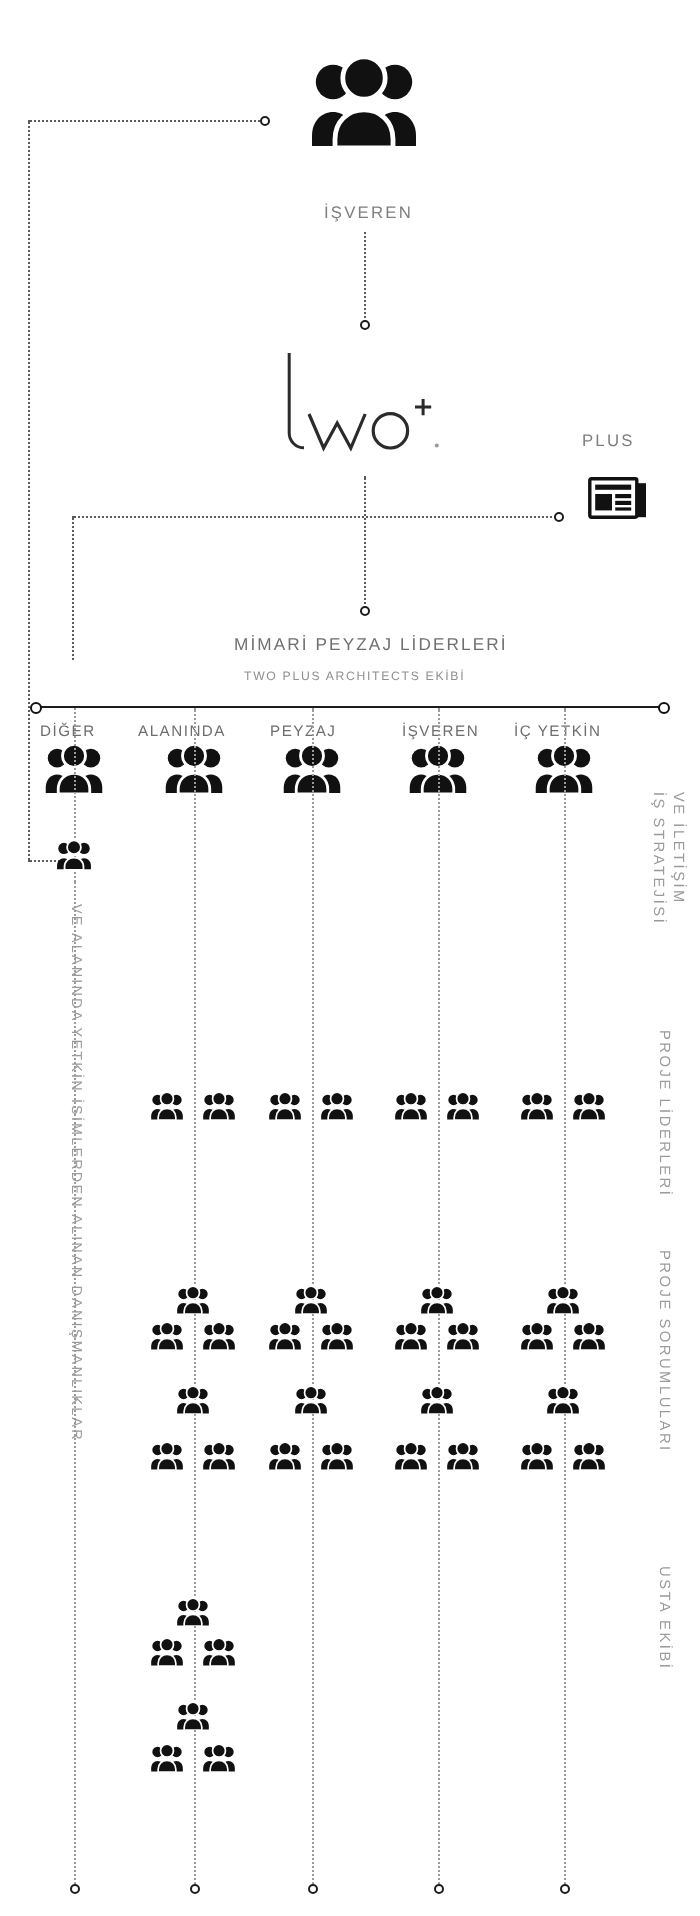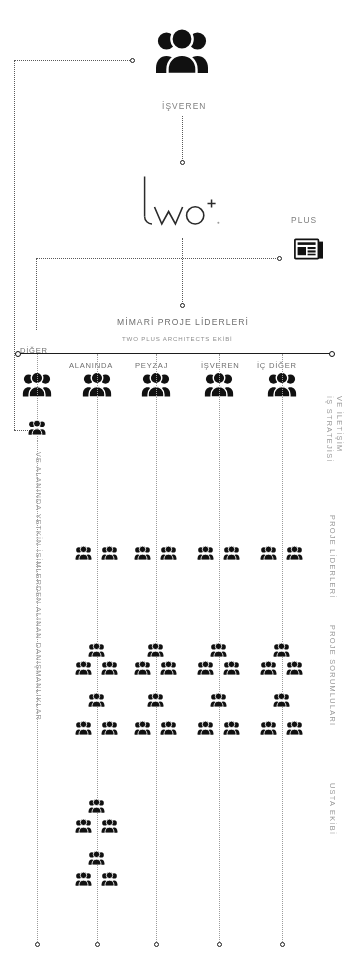--- a/index.html
+++ b/index.html
@@ -153,32 +153,32 @@
       <rect x="13.6" y="9.0" width="8" height="2.1" fill="#111"></rect>
       <rect x="13.6" y="12.4" width="8" height="2.1" fill="#111"></rect>
       <rect x="13.6" y="15.7" width="8" height="1.6" fill="#111"></rect>
     </svg>
   </div>
 
   <div class="abs hline" style="left:36px; top:258px; width:242px;"></div>
   <div class="abs dot" style="left:277px; top:255.5px;"></div>
   <div class="abs vline" style="left:36px; top:258px; height:72px;"></div>
 
-  <div class="abs lbl lbl-leaders" style="left:117px; top:317px;">MİMARİ PROJE LİDERLERİ</div>
+  <div class="abs lbl lbl-leaders" style="left:117px; top:317px;">MİMARİ PEYZAJ LİDERLERİ</div>
   <div class="abs lbl lbl-sub" style="left:122px; top:335px;">TWO PLUS ARCHITECTS EKİBİ</div>
 
   <div class="abs solidline" style="left:18px; top:353px; width:314px;"></div>
   <div class="abs dot-lg" style="left:15px; top:350.6px;"></div>
   <div class="abs dot-lg" style="left:329px; top:350.6px;"></div>
 
-  <div class="abs lbl lbl-col" style="left:20px; top:346px;">DİĞER</div>
+  <div class="abs lbl lbl-col" style="left:20px; top:361px;">DİĞER</div>
   <div class="abs lbl lbl-col" style="left:69px; top:361px;">ALANINDA</div>
   <div class="abs lbl lbl-col" style="left:135px; top:361px;">PEYZAJ</div>
   <div class="abs lbl lbl-col" style="left:201px; top:361px;">İŞVEREN</div>
-  <div class="abs lbl lbl-col" style="left:257px; top:361px;">İÇ DİĞER</div>
+  <div class="abs lbl lbl-col" style="left:257px; top:361px;">İÇ YETKİN</div>
 
   <div class="abs ico" style="left:22px; top:372px;">
     <svg width="30" height="25" viewBox="0 0 54 46">
         <circle cx="11.5" cy="13" r="8.6" fill="#111"></circle>
         <path d="M1 40c0-7.3 4.7-12 10.5-12S22 32.7 22 40v5H1z" fill="#111"></path>
         <circle cx="42.5" cy="13" r="8.6" fill="#111"></circle>
         <path d="M32 40c0-7.3 4.7-12 10.5-12S53 32.7 53 40v5H32z" fill="#111"></path>
         <circle cx="27" cy="11" r="10.6" fill="#111" stroke="#fff" stroke-width="2.6"></circle>
         <path d="M12.5 41.5c0-8.6 6.3-14.6 14.5-14.6s14.5 6 14.5 14.6V46h-29z" fill="#111" stroke="#fff" stroke-width="2.6"></path>
       </svg>

